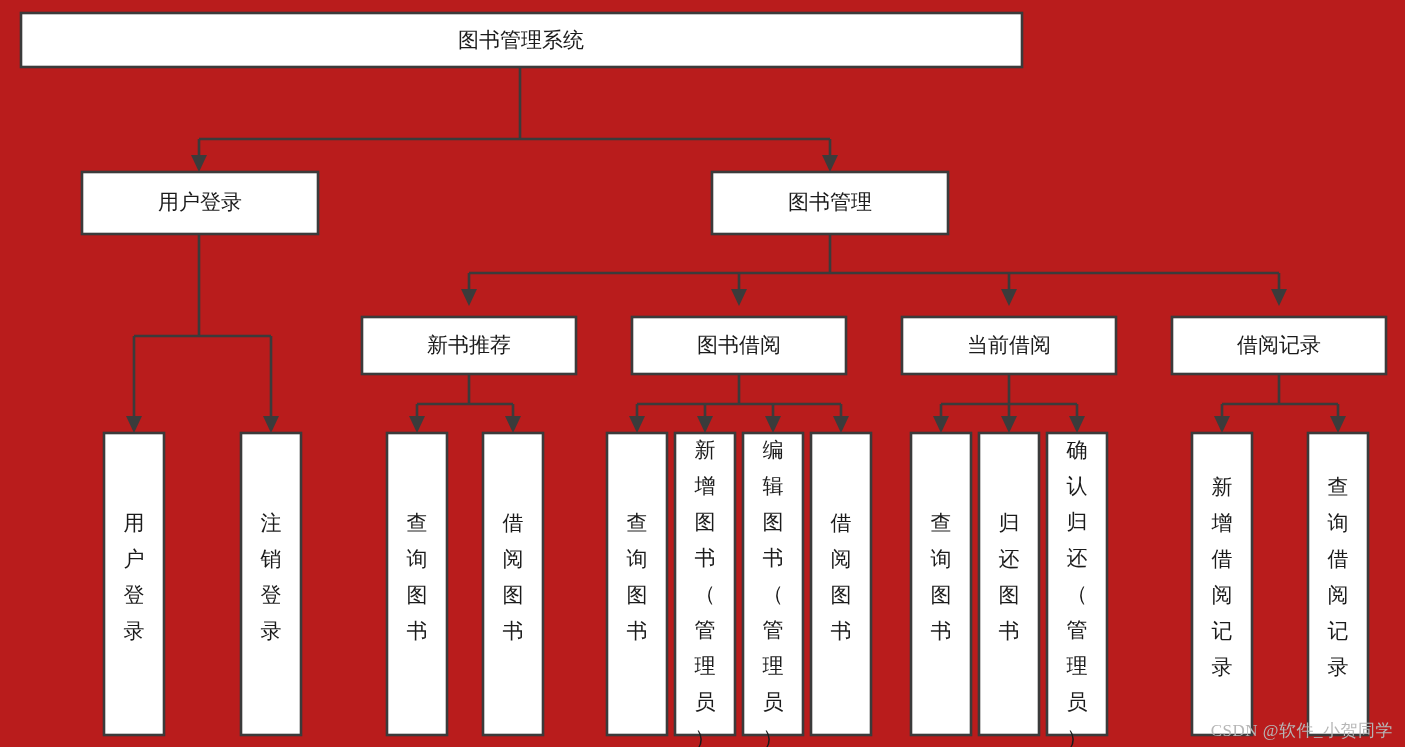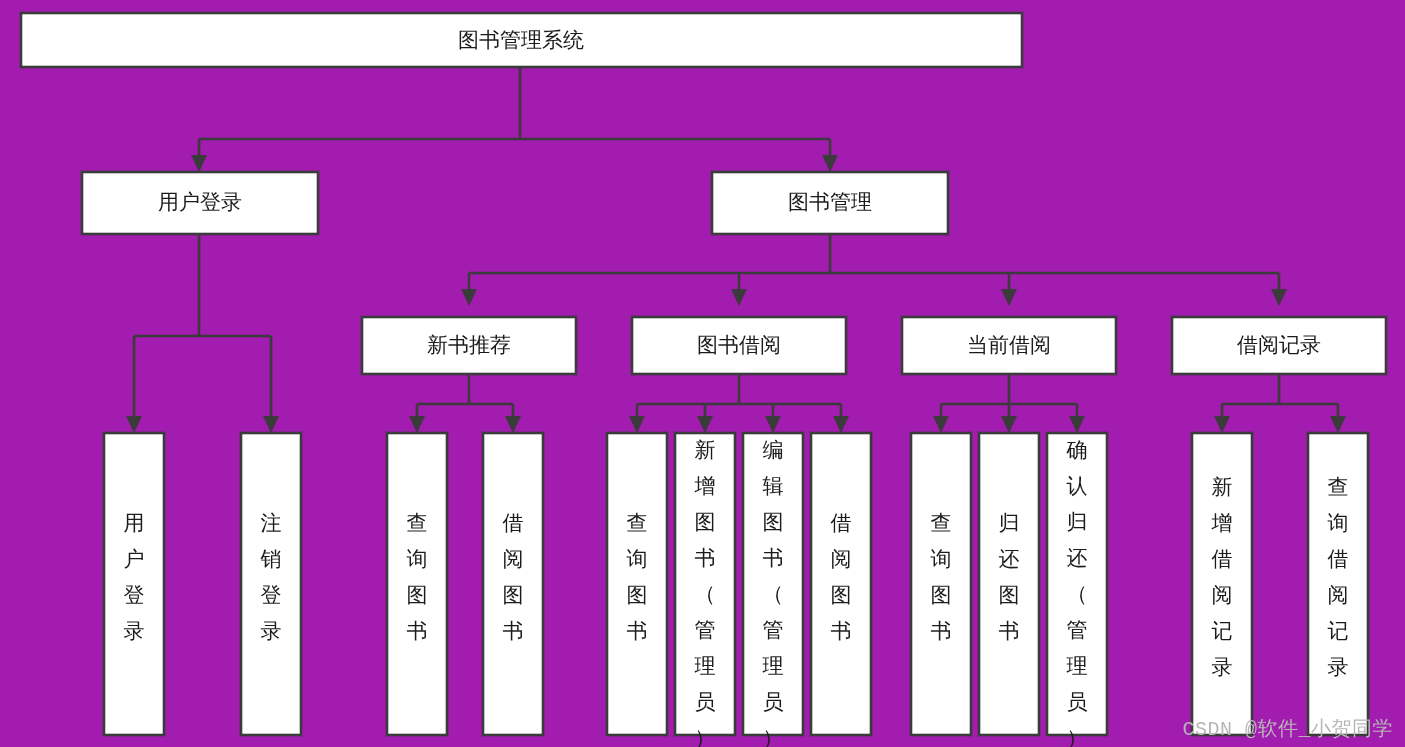--- a/index.html
+++ b/index.html
@@ -11,21 +11,21 @@
   body {
     width: 1405px;
     height: 747px;
     font-family: "DejaVu Sans", "Liberation Sans", sans-serif;
     overflow: hidden;
   }
   #diagram-root {
     position: relative;
     width: 1405px;
     height: 747px;
-    background: #a21caf;
+    background: #b91c1c;
   }
   svg.diagram-canvas {
     position: absolute;
     top: 0;
     left: 0;
     width: 1405px;
     height: 747px;
     display: block;
   }
   .node-box {
@@ -54,22 +54,22 @@
   .node-label-v {
     font-family: "DejaVu Sans", "Liberation Sans", sans-serif;
     font-size: 21px;
     fill: #1b1b1b;
     text-anchor: middle;
   }
   .watermark {
     position: absolute;
     right: 12px;
     bottom: 5px;
-    font-family: Liberation Mono, monospace;
-    font-size: 20px;
+    font-family: Liberation Serif, serif;
+    font-size: 17px;
     color: #b6b6b6;
     letter-spacing: 0.5px;
     white-space: nowrap;
     user-select: none;
   }
 </style>
 </head>
 <body>
 
 <div id="diagram-root">

